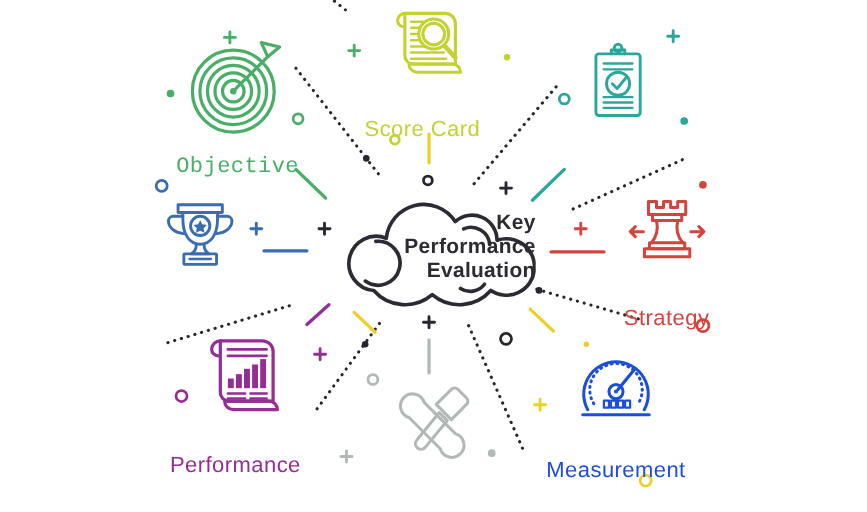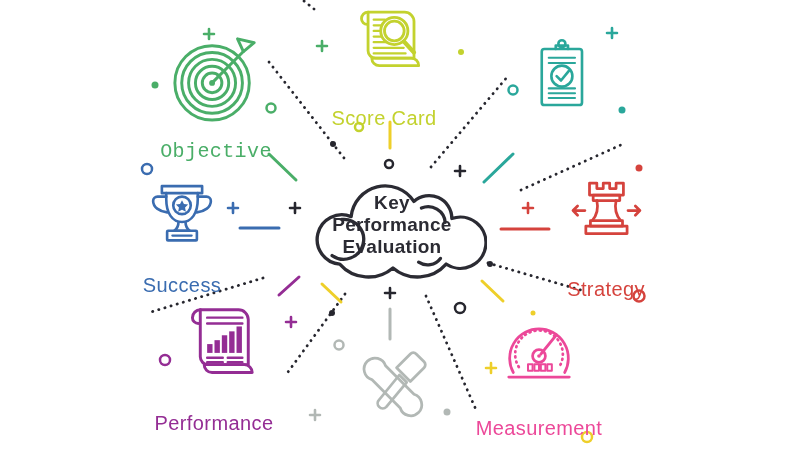--- a/index.html
+++ b/index.html
@@ -4,21 +4,21 @@
 <style>
   html,body{margin:0;padding:0;background:#fff;}
   .canvas{position:relative;width:788px;height:465px;background:#ffffff;overflow:hidden;
           font-family:"Liberation Sans",sans-serif;}
   .decor{position:absolute;left:0;top:0;width:788px;height:465px;}
   .node{position:absolute;display:flex;flex-direction:column;align-items:center;gap:17px;text-align:center;}
   .node svg{display:block;}
   .nl{font-size:20px;font-weight:500;letter-spacing:.4px;line-height:1.1;white-space:nowrap;}
   .cloud{position:absolute;left:297px;top:166px;width:190px;height:124px;}
   .cloud svg{position:absolute;inset:0;width:100%;height:100%;}
-  .cloud-text{position:absolute;inset:0;display:flex;flex-direction:column;align-items:center;
+  .cloud-text{position:absolute;inset:0;display:flex;flex-direction:column;align-items:flex-end;
               justify-content:center;padding-bottom:6px;font-size:19px;font-weight:700;
               letter-spacing:.3px;line-height:1.16;}
 </style>
 </head>
 <body>
 
 <div class="canvas">
 
   <svg class="decor" viewBox="0 0 788 465">
     <g fill="none" stroke="#26262e" stroke-width="2.8" stroke-linecap="round" stroke-dasharray="0.2 6.2">
@@ -141,21 +141,20 @@
       <rect x="25" y="15" width="46" height="8"></rect>
       <path d="M30,23 V30 C30,46 37,56 48,56 C59,56 66,46 66,30 V23"></path>
       <path d="M30,27 H20 A5,5 0 0 0 15,32 C15,39 22,44 31,45"></path>
       <path d="M66,27 H76 A5,5 0 0 1 81,32 C81,39 74,44 65,45"></path>
       <circle cx="48" cy="37" r="10"></circle>
       <path d="M48,31 L50.2,35.4 L55,36 L51.5,39.4 L52.4,44.2 L48,41.9 L43.6,44.2 L44.5,39.4 L41,36 L45.8,35.4 Z" fill="currentColor" stroke="none"></path>
       <path d="M44,56 C44,61 42,64 39,66 H57 C54,64 52,61 52,56"></path>
       <rect x="31" y="66" width="34" height="11" rx="1"></rect>
       <path d="M37,71.5 H59" stroke-width="2.6"></path>
     </svg>
-    <div class="nl">Success</div>
   </div>
 
   <div class="node" style="left: 526px; top: 173px; width: 160px; color: rgb(213, 67, 61);">
     <svg width="88" viewBox="0 0 96 96" fill="none" stroke="currentColor" stroke-width="3" stroke-linecap="round" stroke-linejoin="round">
       <path d="M30,11 H38 V17 H45 V11 H52 V17 H59 V11 H67 V24 H30 Z"></path>
       <rect x="34" y="24" width="29" height="6"></rect>
       <path d="M38,30 C40,39 38,46 33,52"></path>
       <path d="M59,30 C57,39 59,46 64,52"></path>
       <rect x="31" y="52" width="35" height="6"></rect>
       <rect x="26" y="58" width="45" height="8"></rect>
@@ -184,21 +183,21 @@
   </div>
 
   <div class="node" style="left: 312px; top: 342px; width: 160px; color: rgb(178, 184, 181);">
     <svg width="88" viewBox="0 0 96 96" fill="none" stroke="currentColor" stroke-width="3" stroke-linecap="round" stroke-linejoin="round">
       <path d="M26,41 A12,12 0 1 1 41,26 L72,57 A12,12 0 1 1 57,72 Z"></path>
       <path d="M53,28 L68,13 A4.5,4.5 0 0 1 74.4,13 L83,21.6 A4.5,4.5 0 0 1 83,28 L68,43 Z"></path>
       <path d="M56,36 L34,63 A5.5,5.5 0 0 0 41.8,70.8 L64,44 Z"></path>
     </svg>
   </div>
 
-  <div class="node" style="left: 459px; top: 312px; width: 160px; color: #ec4899;">
+  <div class="node" style="left: 480px; top: 312px; width: 160px; color: #1d4ed8;">
     <svg width="88" viewBox="0 0 96 96" fill="none" stroke="currentColor" stroke-width="3" stroke-linecap="round" stroke-linejoin="round">
       <path d="M20,66 A32,32 0 1 1 76,66"></path>
       <path d="M15,71 H81"></path>
       <path d="M26,60 A26,26 0 1 1 70,60" stroke-dasharray="1 4.6"></path>
       <path d="M50,46 L67,25" stroke-width="3.2"></path>
       <circle cx="48" cy="48" r="7"></circle>
       <circle cx="48" cy="48" r="2" fill="currentColor" stroke="none"></circle>
       <g stroke-width="2.2">
         <rect x="36" y="57" width="5" height="7"></rect>
         <rect x="43" y="57" width="5" height="7"></rect>

